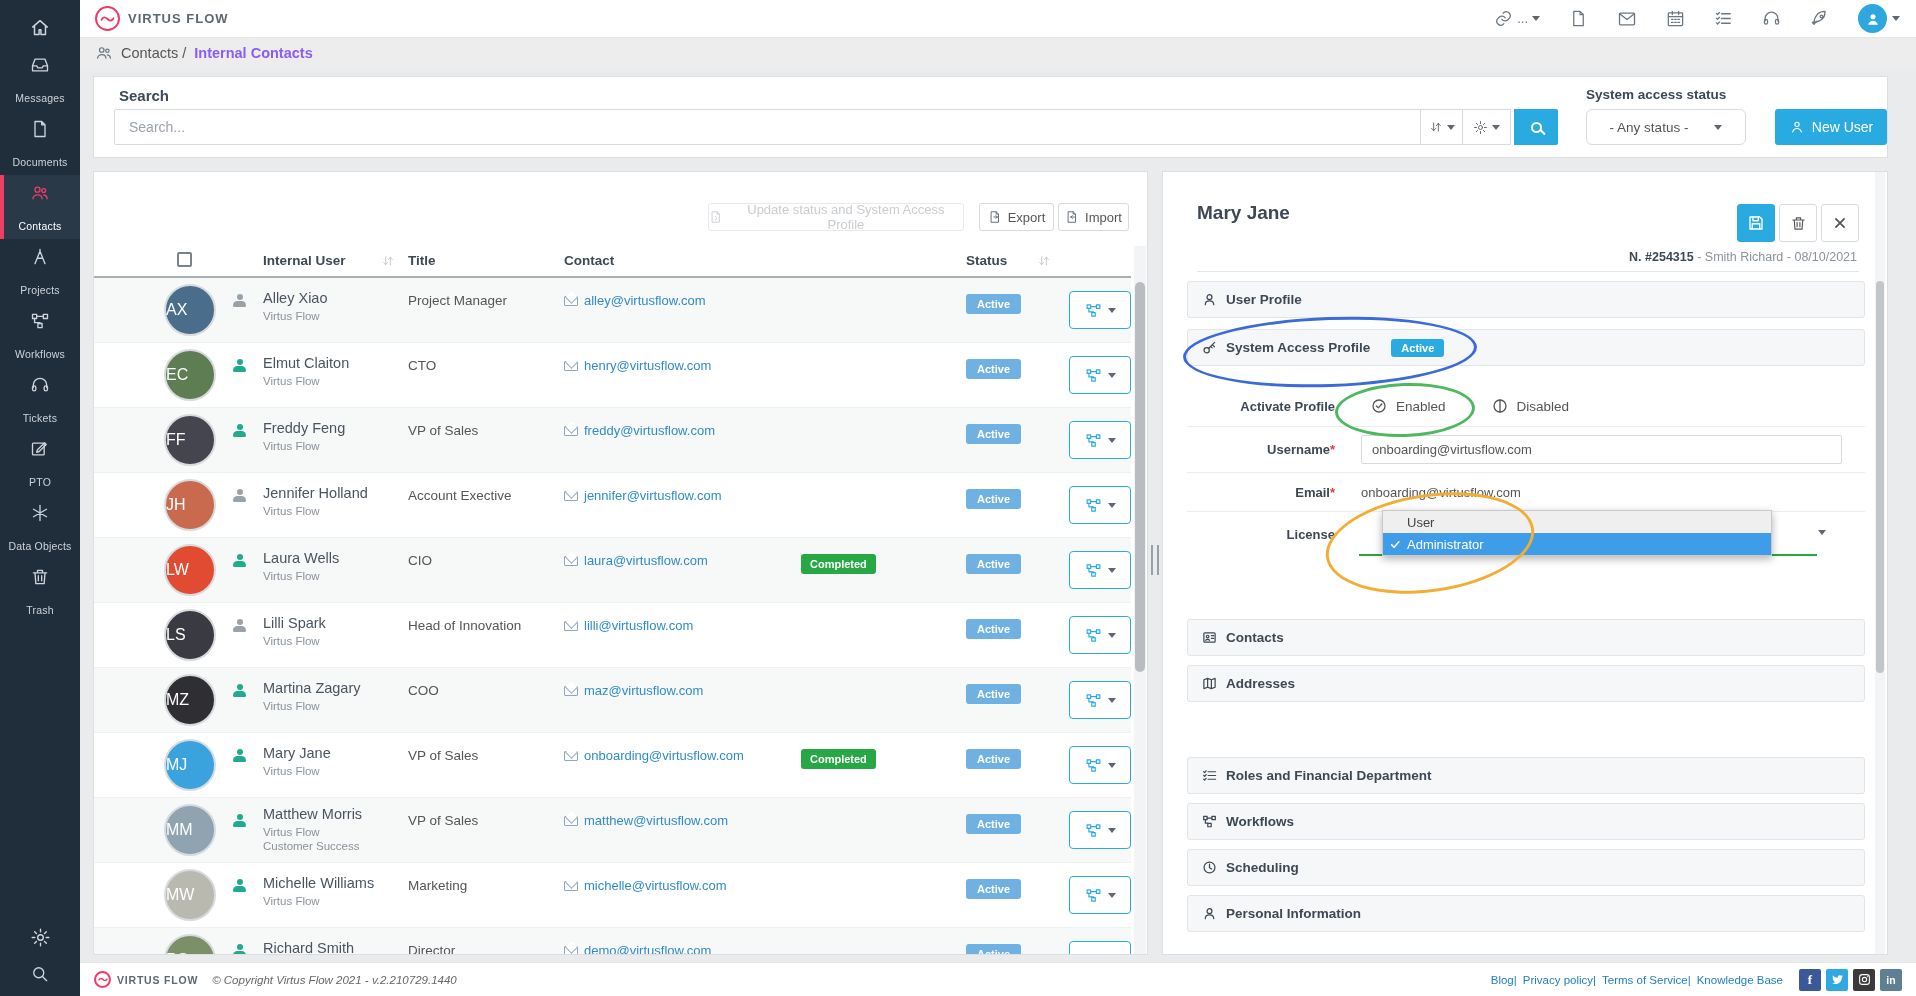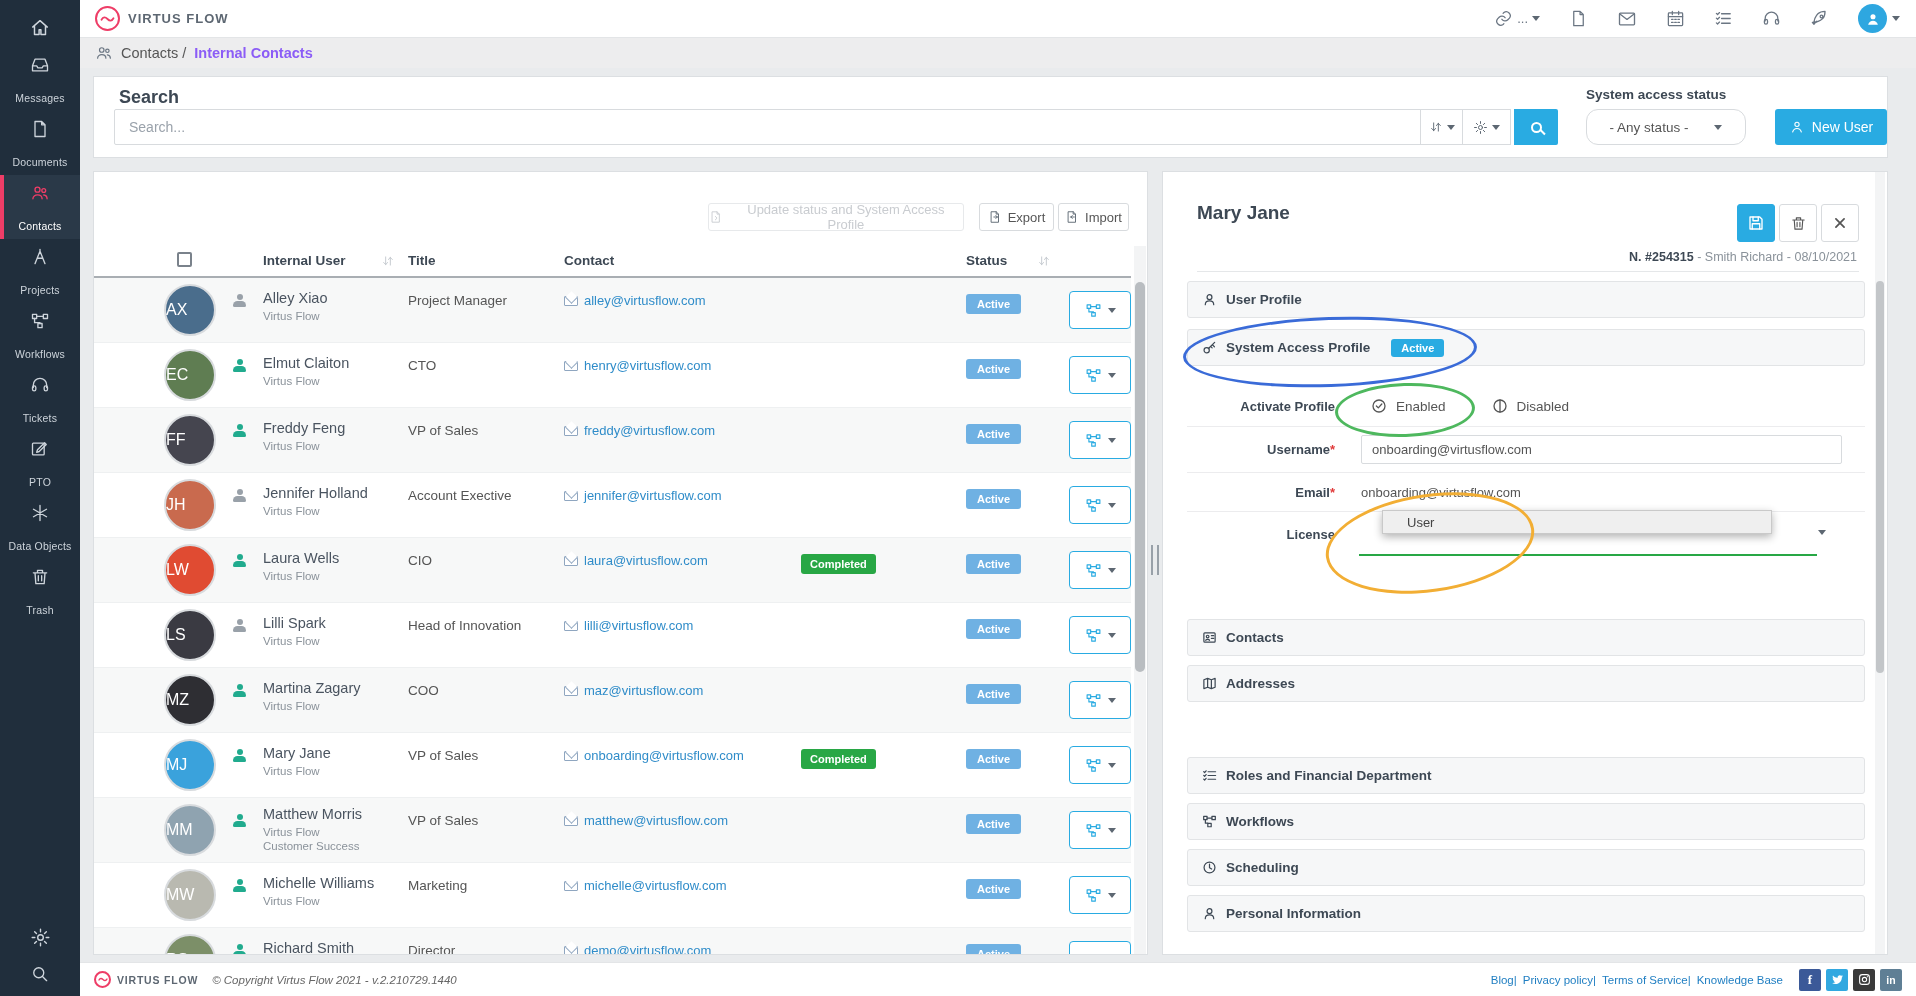--- a/index.html
+++ b/index.html
@@ -27,31 +27,31 @@
   .linkgrp{display:flex;align-items:center;gap:4px;color:#6b7683}
   .caret{width:0;height:0;border:4px solid transparent;border-top:5px solid #5d6772;margin-top:4px}
   .avatar-top{width:29px;height:29px;border-radius:50%;background:#2ea7e0;display:flex;align-items:center;justify-content:center}
 
   
   .crumbbar{position:absolute;left:80px;top:38px;width:1836px;height:30px;background:#ededee;display:flex;align-items:center;gap:8px;padding-left:15px;font-size:14.5px;color:#555;z-index:10}
   .crumbbar b{color:#8b5cf6}
 
   
   .search-card{position:absolute;left:93px;top:76px;width:1795px;height:82px;background:#fff;border:1px solid #dcdfe2;z-index:5}
-  .search-card .s-label{position:absolute;left:25px;top:10px;font-weight:bold;font-size:18px;color:#3d4854}
+  .search-card .s-label{position:absolute;left:25px;top:10px;font-weight:bold;font-size:15px;color:#3d4854}
   .search-input{position:absolute;left:20px;top:32px;width:1307px;height:36px;border:1px solid #d8dbde;border-radius:2px 0 0 2px;padding-left:14px;font-size:14px;color:#555;font-family:inherit;outline:none}
   .search-input::placeholder{color:#9aa2ab}
   .btn-sq{position:absolute;top:32px;height:36px;background:#fff;border:1px solid #d8dbde;display:flex;align-items:center;justify-content:center;gap:4px;color:#5d6772;cursor:pointer}
   .btn-sort{left:1326px;width:43px}
   .btn-gearsm{left:1368px;width:49px;font-size:15px}
   .btn-search{position:absolute;left:1420px;top:32px;width:44px;height:36px;background:#29abe2;border:none;border-radius:0 2px 2px 0;display:flex;align-items:center;justify-content:center;cursor:pointer}
   .mag{width:11px;height:11px;border:2px solid #fff;border-radius:50%;position:relative}
   .mag::after{content:"";position:absolute;width:7px;height:2px;background:#fff;transform:rotate(45deg);right:-6px;bottom:-2px}
   .sas-label{position:absolute;left:1492px;top:10px;font-weight:bold;font-size:13.5px;color:#3d4854}
-  .sas-select{position:absolute;left:1492px;top:32px;width:160px;height:36px;border:1px solid #d8dbde;border-radius:12px;background:#fff;display:flex;align-items:center;justify-content:center;gap:26px;color:#555;font-size:13.5px;cursor:pointer}
+  .sas-select{position:absolute;left:1492px;top:32px;width:160px;height:36px;border:1px solid #d8dbde;border-radius:6px;background:#fff;display:flex;align-items:center;justify-content:center;gap:26px;color:#555;font-size:13.5px;cursor:pointer}
   .btn-newuser{position:absolute;left:1681px;top:32px;width:112px;height:36px;background:#29abe2;border:none;border-radius:3px;color:#fff;font-size:14px;font-family:inherit;display:flex;align-items:center;justify-content:center;gap:7px;cursor:pointer}
 
   
   .table-card{position:absolute;left:93px;top:171px;width:1055px;height:784px;background:#fff;border:1px solid #dcdfe2;overflow:hidden;z-index:5}
   .tbtn{position:absolute;top:31px;height:28px;border:1px solid #d8dbde;border-radius:3px;background:#fff;display:flex;align-items:center;justify-content:center;gap:6px;font-size:13px;color:#555;font-family:inherit;cursor:pointer}
   .btn-update{left:614px;width:256px;color:#c9ccd0;border-color:#e7e9eb;cursor:default}
   .btn-export{left:885px;width:75px}
   .btn-import{left:964px;width:71px}
   .thead{position:absolute;left:0;top:74px;width:1037px;height:32px;border-bottom:2px solid #a9aeb3}
   .thead .cb{position:absolute;left:83px;top:6px;width:15px;height:15px;border:2px solid #7a828b;border-radius:2px;background:#fff;cursor:pointer}
@@ -700,20 +700,26 @@
       </div>
       <div class="frow r-license">
         <div class="f-label">License</div>
       </div>
     </div>
 
     <div class="dd-underline"></div>
     <i class="caret dd-caret"></i>
     <div class="dd-menu">
       <div class="dd-item">User</div>
+      <div class="dd-item sel">
+        <svg class="ic" width="11" height="11" viewBox="0 0 16 16" style="color:#fff;stroke-width:2.2">
+            <path d="M2.5 8.5l3.5 3.5 7-8"></path>
+          </svg>
+        <span>Administrator</span>
+      </div>
     </div>
 
     <div class="acc" style="top:447px">
       <svg class="ic sic" width="15" height="15" viewBox="0 0 16 16" style="stroke-width:1.3">
           <rect x="2" y="3" width="12" height="10" rx="1"></rect>
           <circle cx="6" cy="7" r="1.4"></circle>
           <path d="M4 11c.5-1.2 3.5-1.2 4 0M10 6h2.5M10 9h2.5"></path>
         </svg>
       <span>Contacts</span>
     </div>

